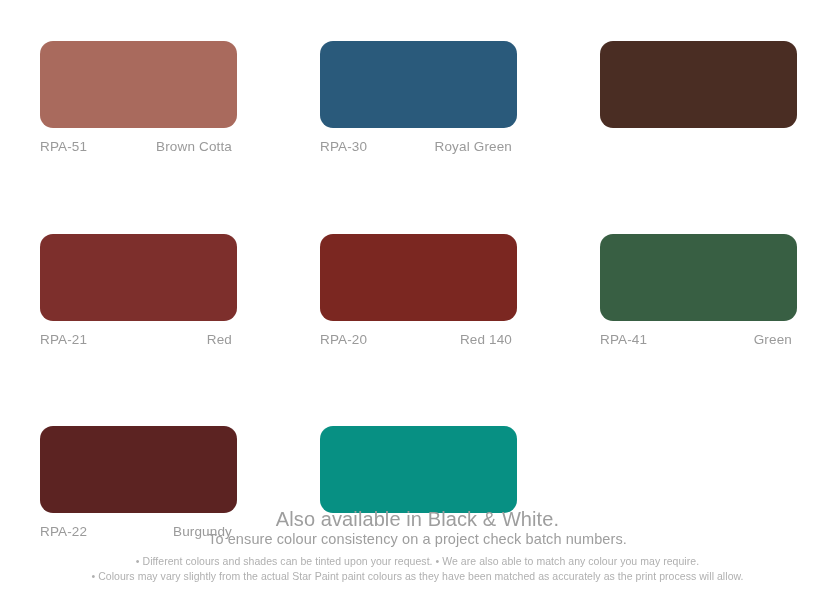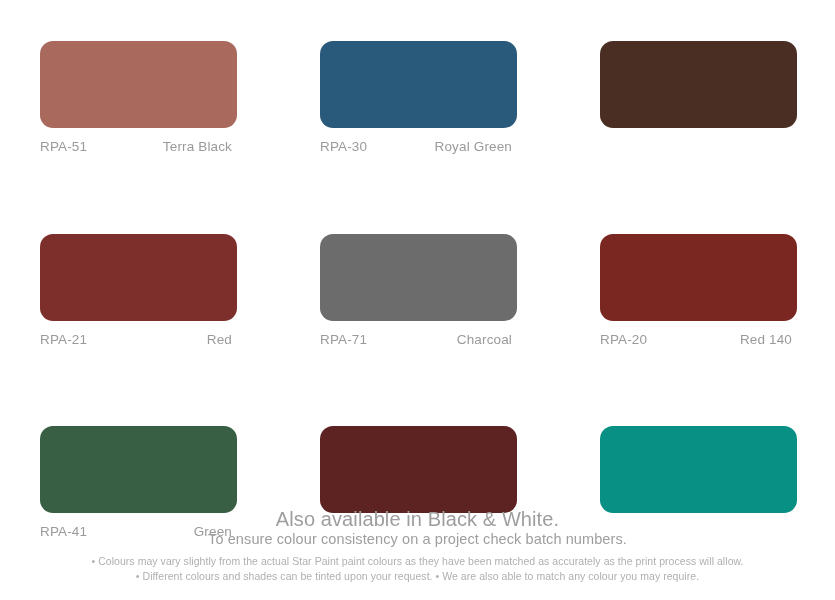--- a/index.html
+++ b/index.html
@@ -110,21 +110,21 @@
 <body style="background-color: rgb(255, 255, 255);">
 
 <div id="chart-sheet">
 
   <div class="swatch-grid">
 
     <div class="swatch-cell">
       <div class="swatch-chip" style="background-color: rgb(169, 106, 93);"></div>
       <div class="swatch-labels">
         <span class="swatch-code">RPA-51</span>
-        <span class="swatch-name">Terra Black</span>
+        <span class="swatch-name">Brown Cotta</span>
       </div>
     </div>
 
     <div class="swatch-cell">
       <div class="swatch-chip" style="background-color: rgb(42, 90, 123);"></div>
       <div class="swatch-labels">
         <span class="swatch-code">RPA-30</span>
         <span class="swatch-name">Royal Green</span>
       </div>
     </div>
@@ -134,54 +134,51 @@
     </div>
 
     <div class="swatch-cell">
       <div class="swatch-chip" style="background-color: rgb(125, 47, 44);"></div>
       <div class="swatch-labels">
         <span class="swatch-code">RPA-21</span>
         <span class="swatch-name">Red</span>
       </div>
     </div>
 
-    <div class="swatch-cell">
-      <div class="swatch-chip" style="background-color: rgb(108, 108, 108);"></div>
-      <div class="swatch-labels">
-        <span class="swatch-code">RPA-71</span>
-        <span class="swatch-name">Charcoal</span>
-      </div>
-    </div>
 
     <div class="swatch-cell">
       <div class="swatch-chip" style="background-color: rgb(123, 39, 33);"></div>
       <div class="swatch-labels">
         <span class="swatch-code">RPA-20</span>
         <span class="swatch-name">Red 140</span>
       </div>
     </div>
 
     <div class="swatch-cell">
       <div class="swatch-chip" style="background-color: rgb(56, 95, 67);"></div>
       <div class="swatch-labels">
         <span class="swatch-code">RPA-41</span>
         <span class="swatch-name">Green</span>
       </div>
     </div>
 
     <div class="swatch-cell">
       <div class="swatch-chip" style="background-color: rgb(92, 35, 34);"></div>
+      <div class="swatch-labels">
+        <span class="swatch-code">RPA-22</span>
+        <span class="swatch-name">Burgundy</span>
+      </div>
     </div>
 
     <div class="swatch-cell">
       <div class="swatch-chip" style="background-color: rgb(7, 144, 131);"></div>
     </div>
 
   </div>
 
   <div class="footer">
     <div class="footer-line-1">Also available in Black &amp; White.</div>
     <div class="footer-line-2">To ensure colour consistency on a project check batch numbers.</div>
+    <div class="footer-note">• Different colours and shades can be tinted upon your request. • We are also able to match any colour you may require.</div>
     <div class="footer-note">• Colours may vary slightly from the actual Star Paint paint colours as they have been matched as accurately as the print process will allow.</div>
-    <div class="footer-note">• Different colours and shades can be tinted upon your request. • We are also able to match any colour you may require.</div>
   </div>
 
 </div>
 
 </body></html>

